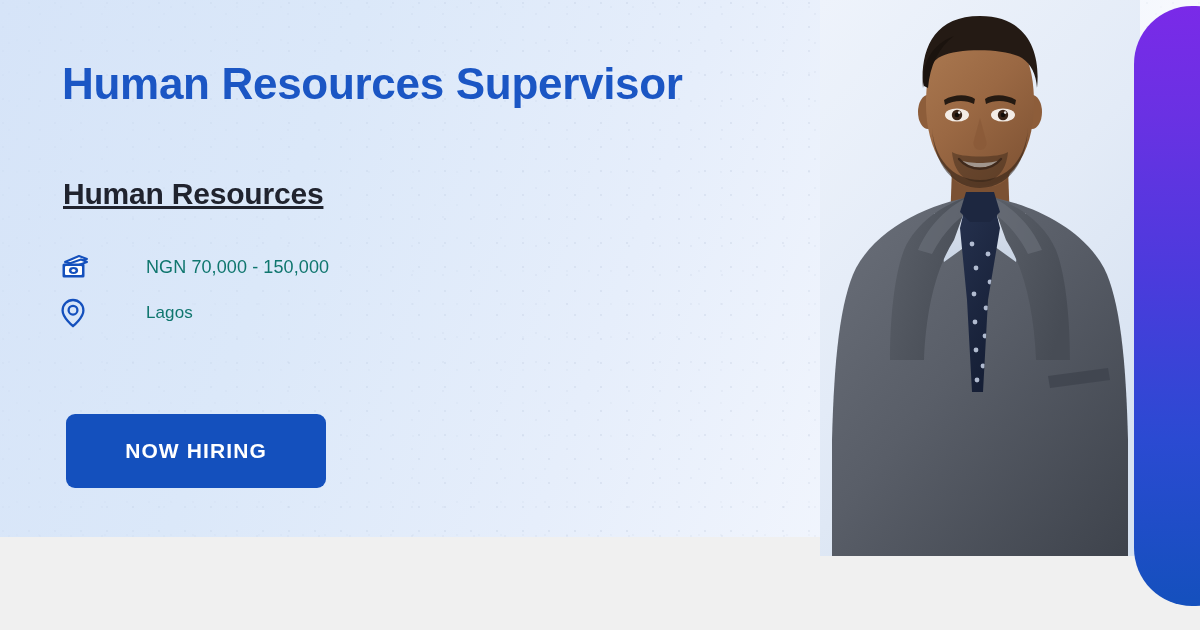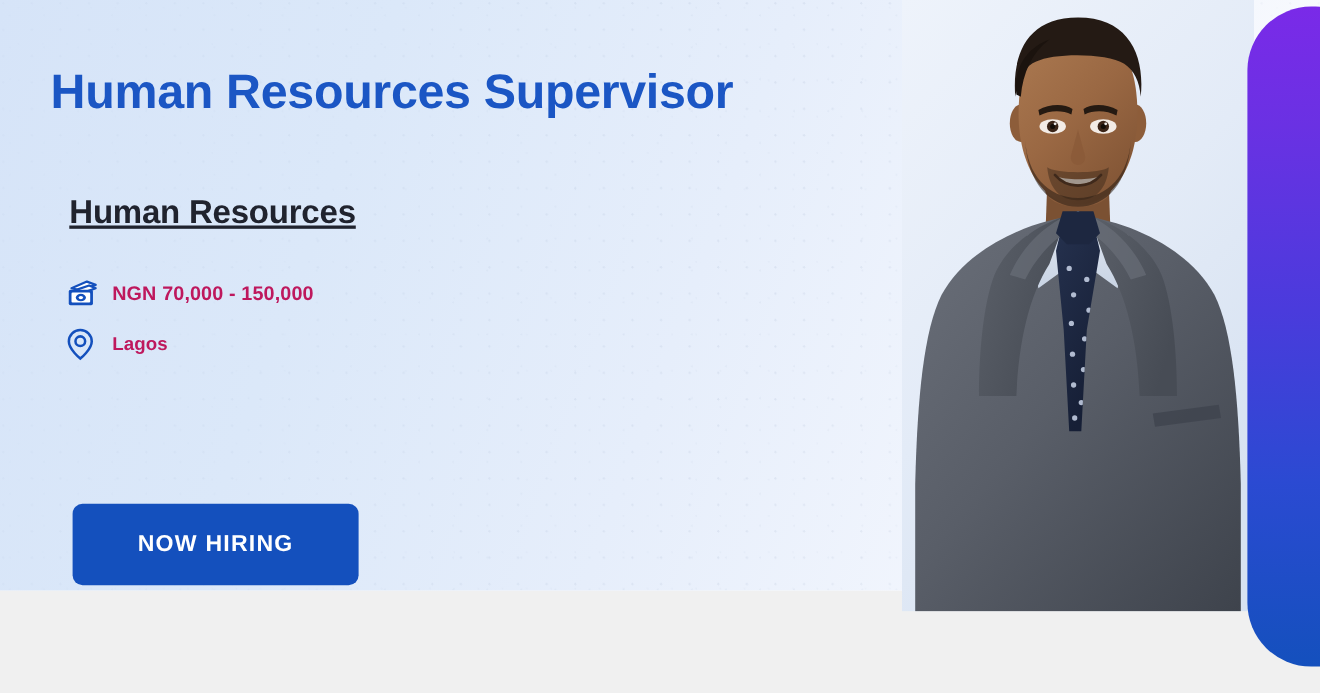--- a/index.html
+++ b/index.html
@@ -64,21 +64,21 @@
     position:absolute;
     left:820px; top:0;
     width:320px; height:556px;
     overflow:hidden;
   }
   .photo svg { display:block; width:320px; height:556px; }
 
   
   .job-title {
     position:absolute;
-    left:46px; top:60px;
+    left:62px; top:60px;
     width:720px;
     font-size:44px;
     font-weight:bold;
     letter-spacing:-0.3px;
     color:#1b56c4;
     line-height:1.1;
     white-space:nowrap;
   }
   .job-category {
     position:absolute;
@@ -100,42 +100,43 @@
     display:flex; align-items:center;
     height:38px;
   }
   .meta-icon {
     width:42px; min-width:42px;
     display:flex; align-items:center; justify-content:flex-start;
   }
   .meta-icon svg { display:block; }
   .meta-text {
     font-size:17px;
-    font-weight:bold;
-    color:#be185d;
+    font-weight:normal;
+    color:#0f766e;
     letter-spacing:.1px;
     white-space:nowrap;
+    margin-left:44px;
   }
   .meta-row.salary .meta-text { font-size:18px; }
 
   
   .cta {
     position:absolute;
     left:66px; top:414px;
     width:260px; height:74px;
     border:none;
     border-radius:9px;
     background:#1450bd;
     color:#ffffff;
     font-family:"Liberation Sans", sans-serif;
     font-size:21px;
     font-weight:bold;
     letter-spacing:1.1px;
     cursor:pointer;
-    display:flex; align-items:center; justify-content:center;margin-top:44px;
+    display:flex; align-items:center; justify-content:center;
   }
 
   
   .logo {
     position:absolute;
     left:893px; top:556px;
     width:228px; height:56px;
   }
   .logo svg { display:block; }
 </style>

